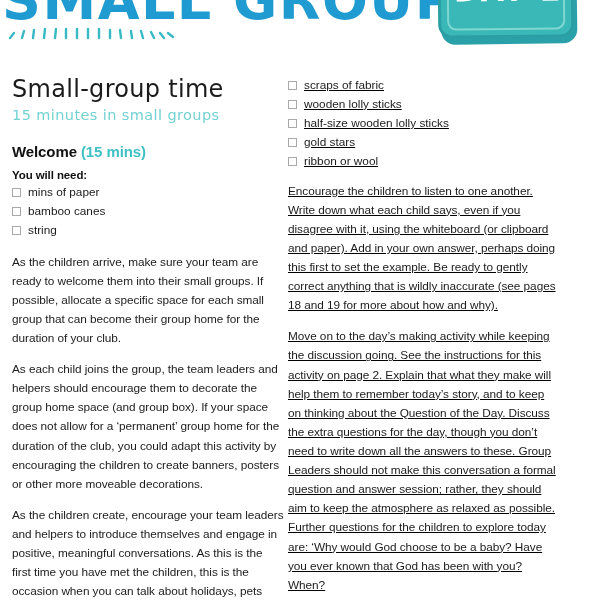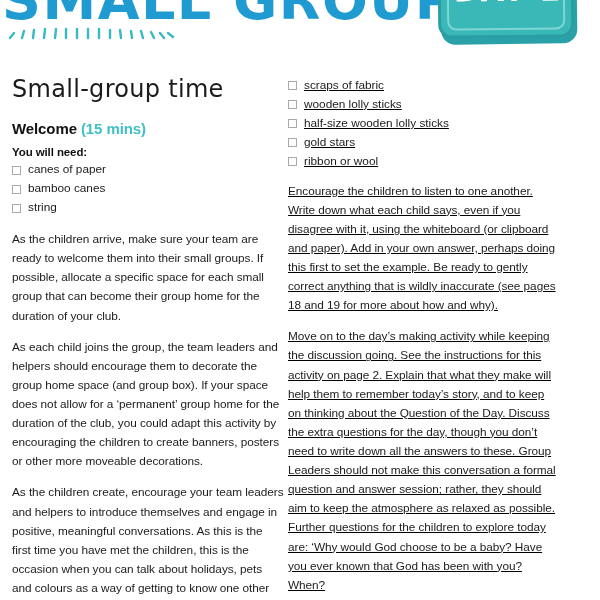--- a/index.html
+++ b/index.html
@@ -238,32 +238,33 @@
       <div class="day-badge-text">DAY 1</div>
     </div>
   </div>
 
   <div class="columns">
 
     <div class="col col-left">
 
       <h1 class="section-title">Small-group time</h1>
 
+      <div class="section-sub">15 minutes in small groups</div>
 
       <div class="welcome-line">
         <span>Welcome</span>
         <span class="mins">(15 mins)</span>
       </div>
 
       <div class="need-label">You will need:</div>
 
       <ul class="checklist">
         <li>
           <span class="checkbox"></span>
-          <span>canes of paper</span>
+          <span>mins of paper</span>
         </li>
         <li>
           <span class="checkbox"></span>
           <span>bamboo canes</span>
         </li>
         <li>
           <span class="checkbox"></span>
           <span>string</span>
         </li>
       </ul>

